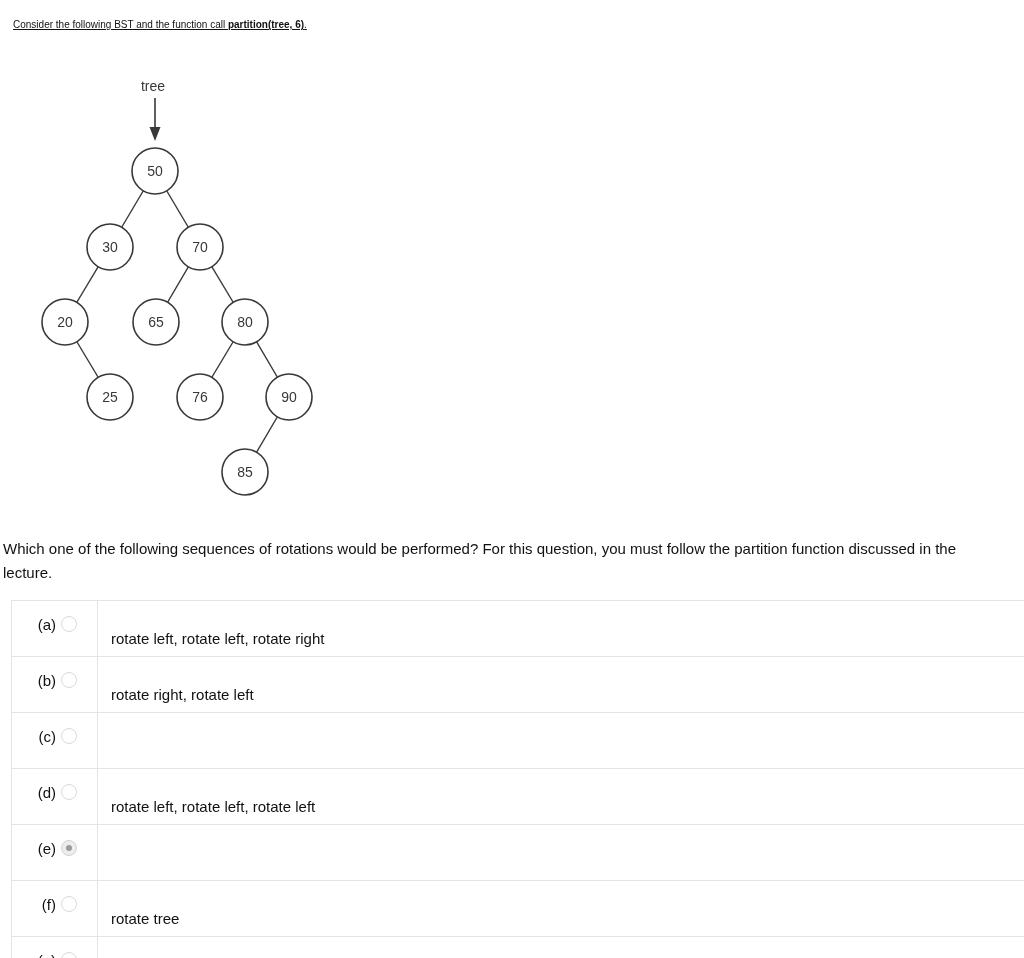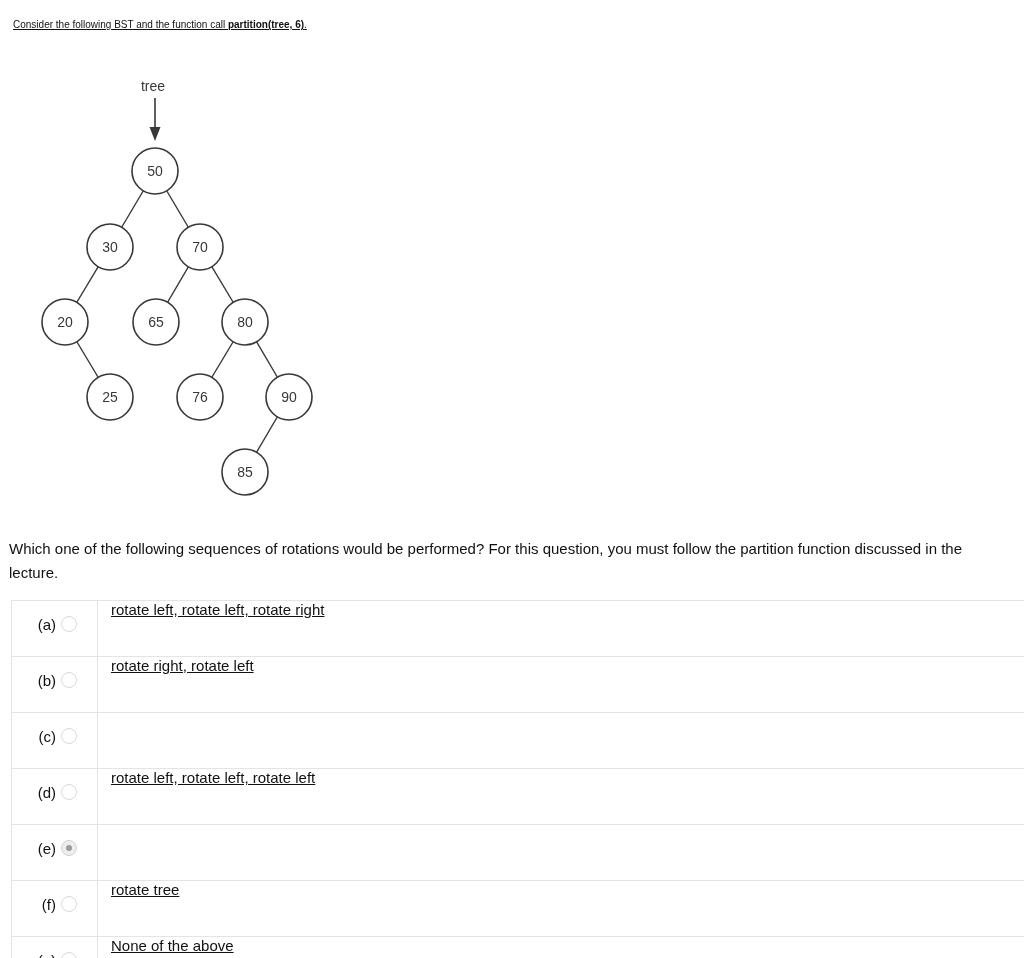--- a/index.html
+++ b/index.html
@@ -20,21 +20,21 @@
     line-height: 21px;
     text-decoration: underline;
   }
   .title .bold { font-weight: 700; }
   svg.tree {
     display: block;
     margin: 35px 0 0 0;
   }
   .question {
     margin-top: 37px;
-    padding-left: 9px;
+    padding-left: 3px;
     font-size: 15px;
     line-height: 24px;
     max-width: 960px;
   }
   .options {
     margin-left: 11px;
     margin-top: 12px;
     border-top: 1px solid #e4e4e4;
   }
   .option-row {
@@ -79,25 +79,24 @@
     left: 4px;
     top: 4px;
     width: 6px;
     height: 6px;
     border-radius: 50%;
     background: #9c9c9c;
   }
   .cell-text {
     flex: 1;
     display: flex;
-    align-items: flex-start;
+    align-items: flex-end;
     padding-left: 13px;
     padding-bottom: 9px;
     font-size: 15px;
-    text-decoration: underline;
   }
 </style>
 </head>
 <body>
 
 <p class="title"><span>Consider the following BST and the function call </span><span class="bold">partition(tree, 6)</span><span>.</span></p>
 
 <svg class="tree" width="340" height="430" viewBox="0 60 340 430">
     <line x1="155" y1="161" x2="110" y2="237" stroke="#383838" stroke-width="1.4"></line>
     <line x1="155" y1="161" x2="200" y2="237" stroke="#383838" stroke-width="1.4"></line>

